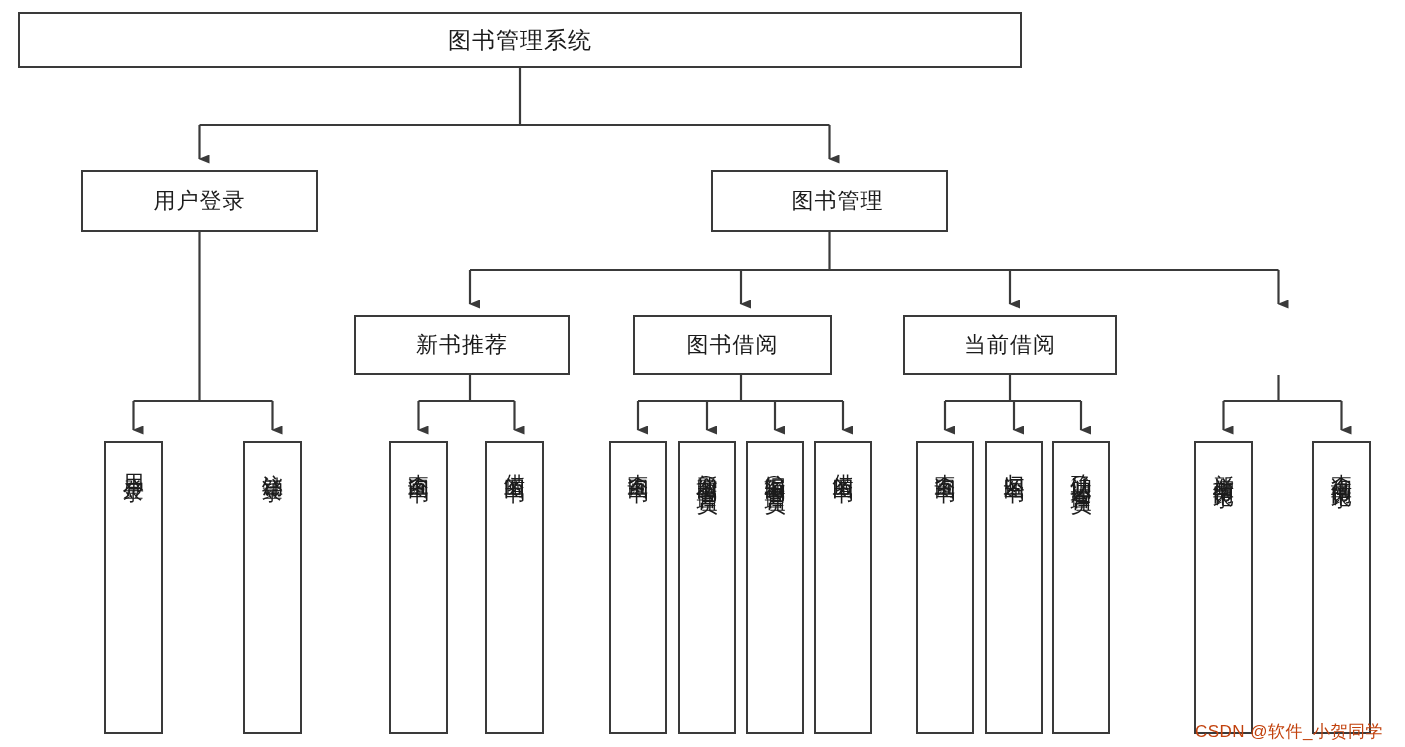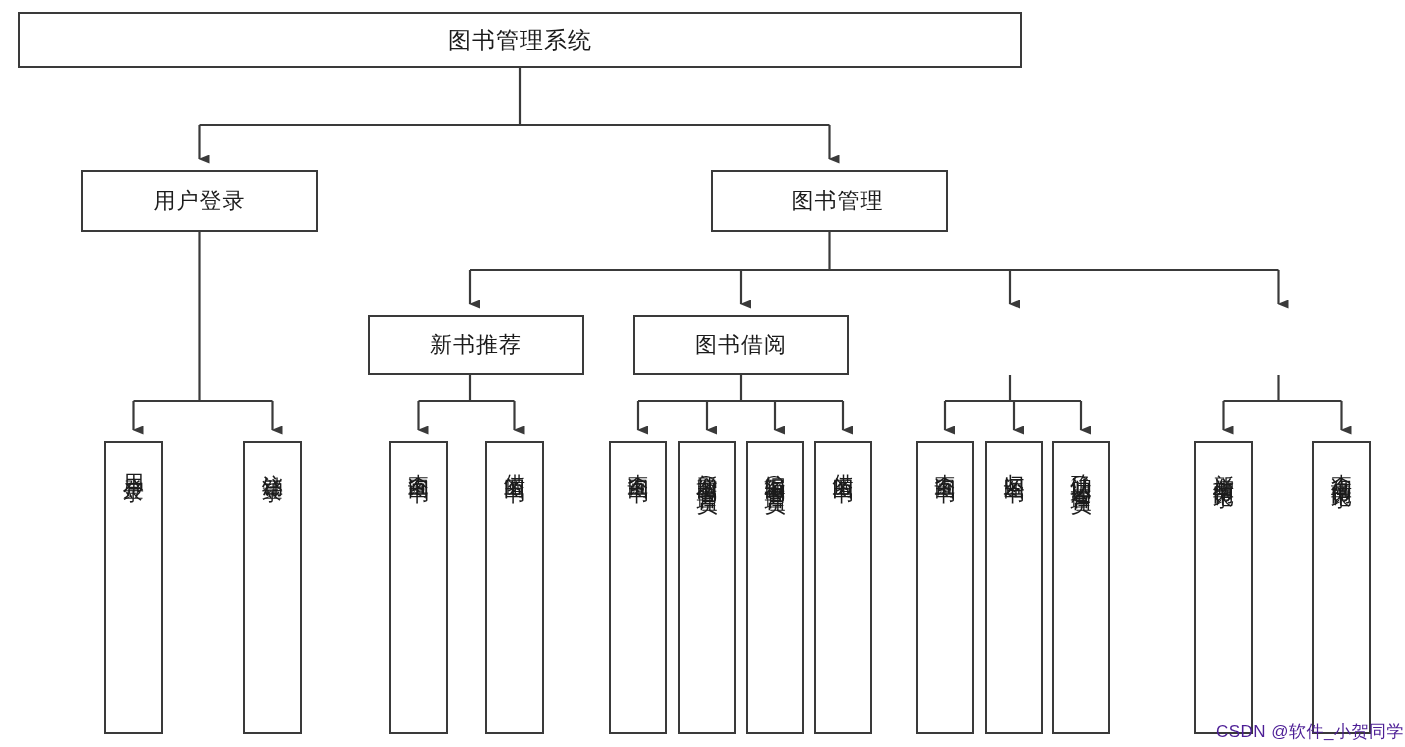--- a/index.html
+++ b/index.html
@@ -50,24 +50,24 @@
   }
   .node.v .vtext {
     writing-mode: vertical-rl;
     text-orientation: upright;
     letter-spacing: 3px;
     line-height: 1.05;
     white-space: nowrap;
   }
   .watermark {
     position: absolute;
-    right: 1px;
+    right: 22px;
     bottom: 4px;
     font-size: 17px;
-    color: #4c1d95;
+    color: #c2410c;
     letter-spacing: 0.5px;
     white-space: nowrap;
   }
 </style>
 </head>
 <body>
 
 <div id="canvas">
 
   <svg id="wires" viewBox="0 0 1405 747">
@@ -111,22 +111,23 @@
         <line x1="1223.5" y1="401" x2="1223.5" y2="430" marker-end="url(#arrowhead)"></line>
         <line x1="1341.5" y1="401" x2="1341.5" y2="430" marker-end="url(#arrowhead)"></line>
       </g>
   </svg>
 
   <div class="node root h" style="left: 18px; top: 12px; width: 1004px; height: 56px;">图书管理系统</div>
 
   <div class="node h" style="left: 81px; top: 170px; width: 237px; height: 62px;">用户登录</div>
   <div class="node h" style="left: 711px; top: 170px; width: 237px; height: 62px; padding-left: 16px;">图书管理</div>
 
-  <div class="node h" style="left: 368px; top: 315px; width: 216px; height: 60px;">新书推荐</div>
-  <div class="node h" style="left: 633px; top: 315px; width: 216px; height: 60px;">图书借阅</div>
+  <div class="node h" style="left: 354px; top: 315px; width: 216px; height: 60px;">新书推荐</div>
+  <div class="node h" style="left: 633px; top: 315px; width: 199px; height: 60px;">图书借阅</div>
+  <div class="node h" style="left: 903px; top: 315px; width: 214px; height: 60px;">当前借阅</div>
 
   <div class="node v" style="left: 104px; top: 441px; width: 59px; height: 293px;">
     <span class="vtext">用户登录</span>
   </div>
   <div class="node v" style="left: 243px; top: 441px; width: 59px; height: 293px;">
     <span class="vtext">注销登录</span>
   </div>
   <div class="node v" style="left: 389px; top: 441px; width: 59px; height: 293px;">
     <span class="vtext">查询图书</span>
   </div>

